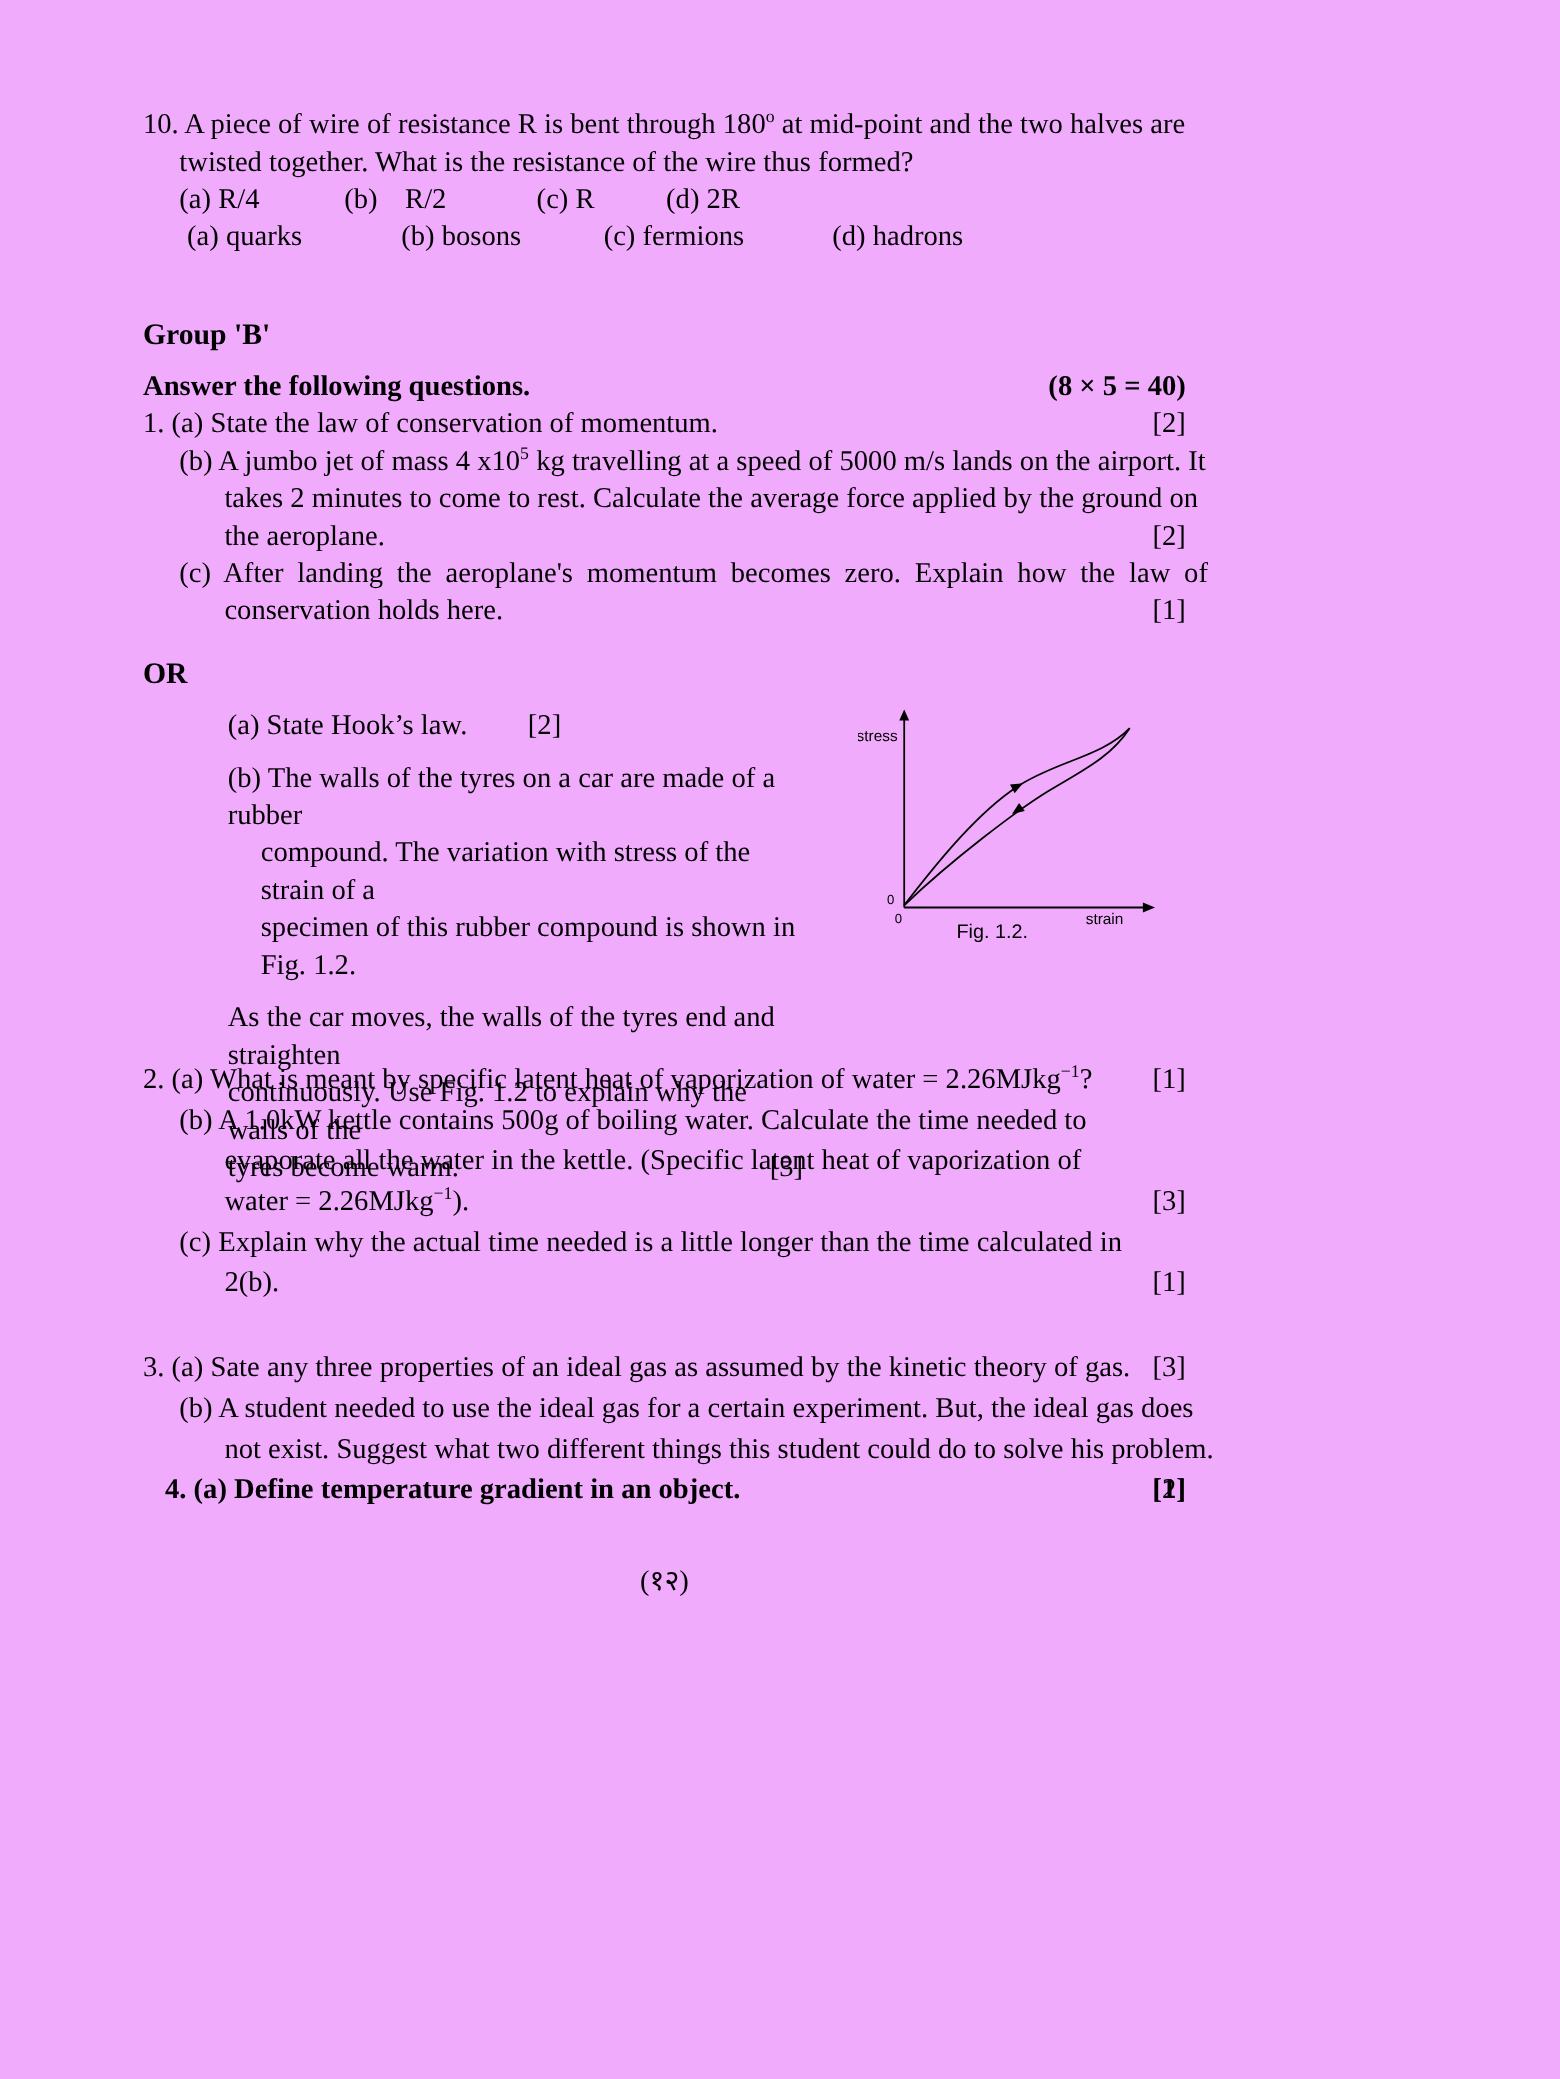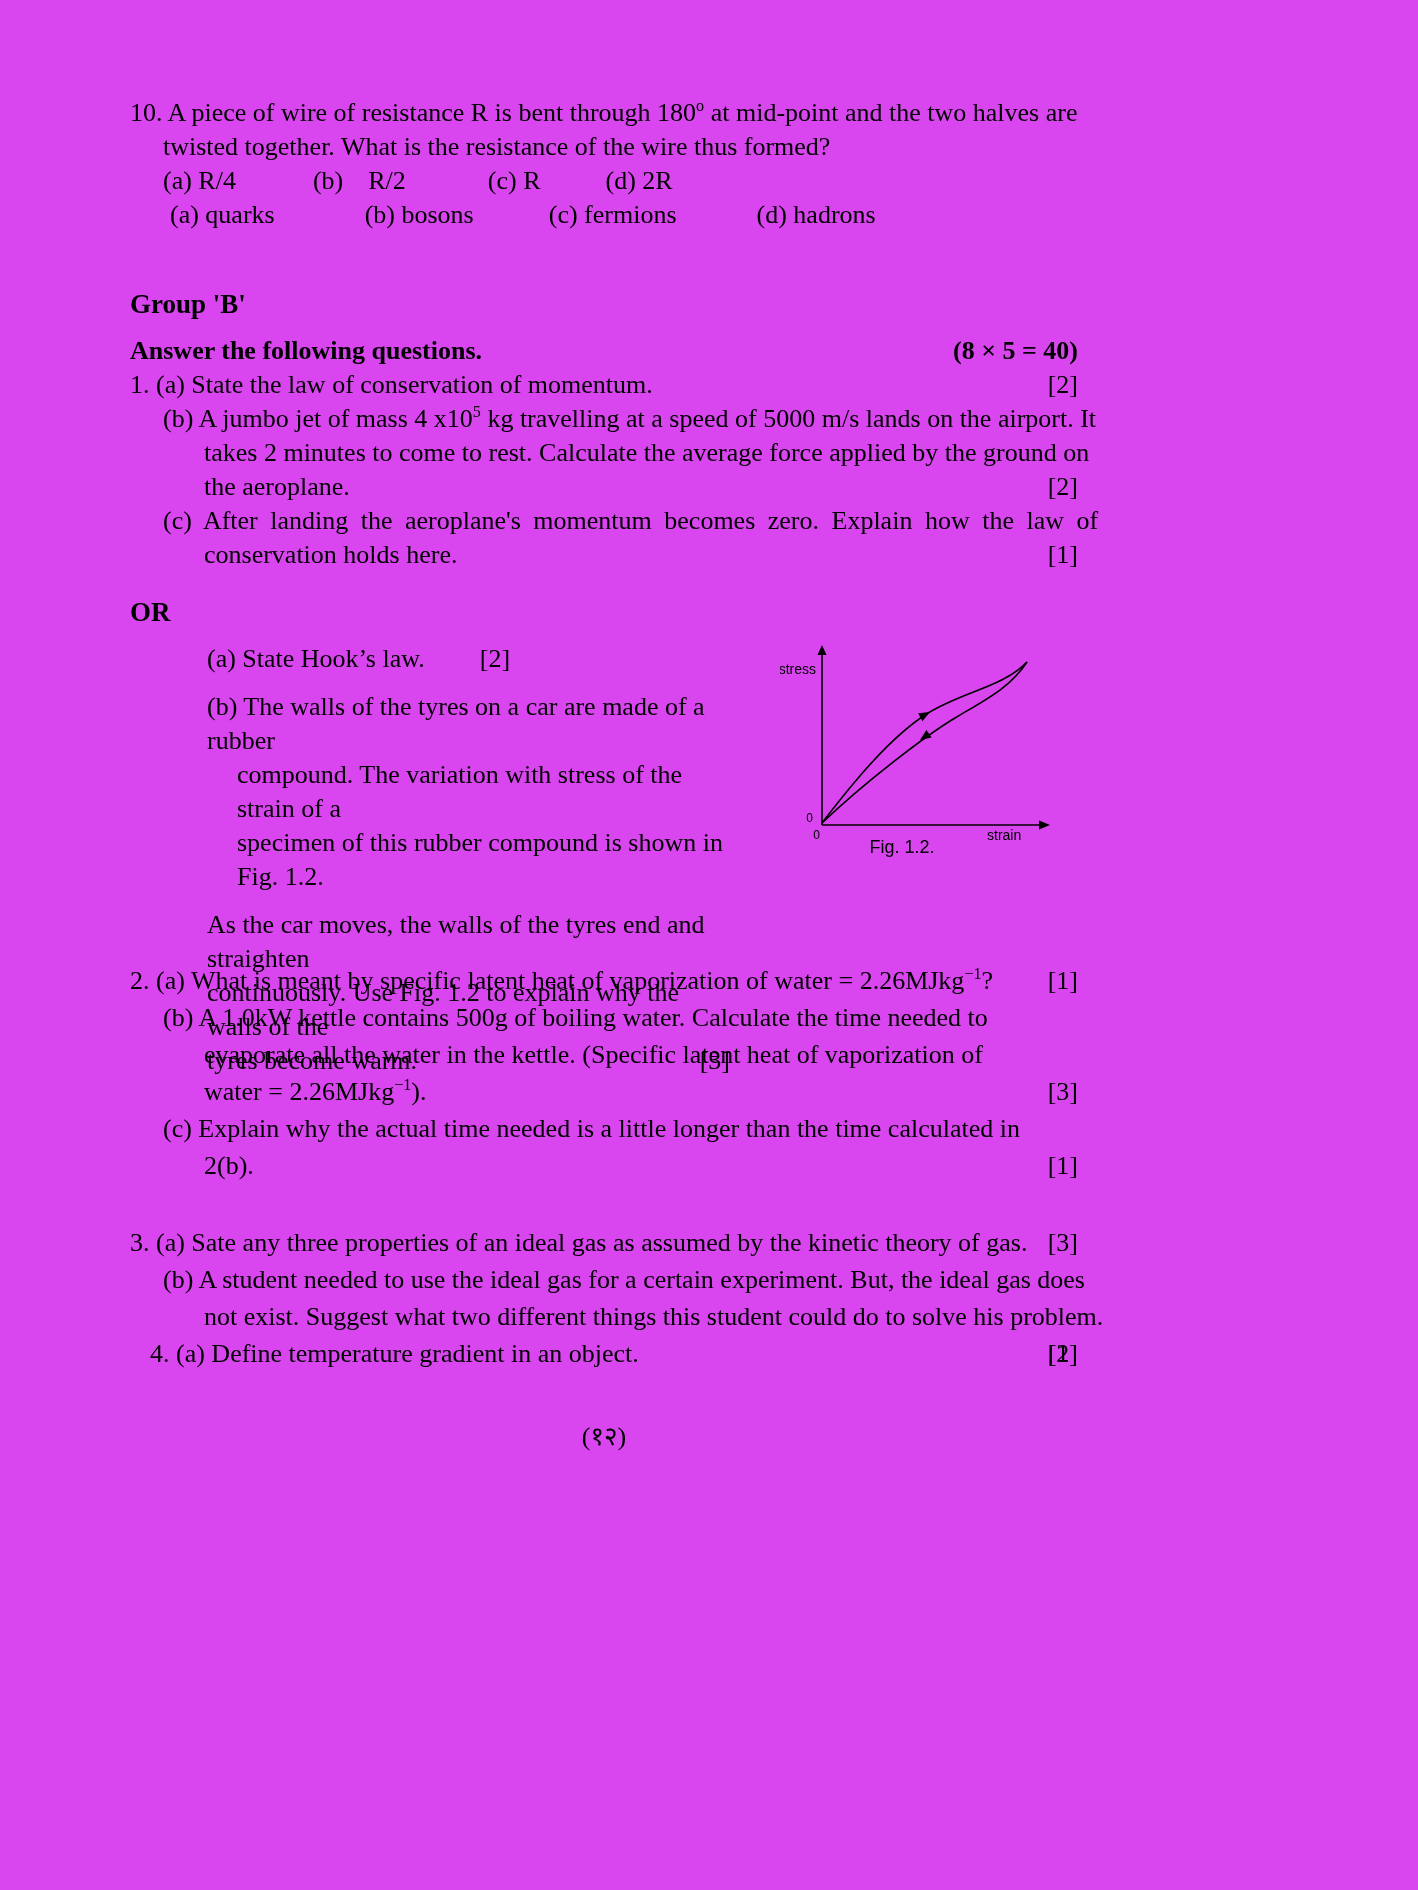--- a/index.html
+++ b/index.html
@@ -1,29 +1,29 @@
 <!DOCTYPE html>
 <html><head>
 <meta charset="utf-8">
 <style>
   html,body{margin:0;padding:0;background:#ffffff;}
   .page{
     position:relative;
     width:1418px;height:1890px;
-    background:#d946ef;
+    background:#f0abfc;
     font-family:"Liberation Serif","DejaVu Serif",serif;
     font-size:26px;color:#000;
     overflow:hidden;
   }
   .content{position:absolute;left:130px;top:96px;width:948px;}
   .line{position:relative;line-height:34px;white-space:nowrap;}
   .mark{position:absolute;right:0;top:0;}
   .ind1{padding-left:33px;}
   .ind2{padding-left:74px;}
-  .ind0b{padding-left:20px;}
+  .ind0b{padding-left:20px;font-weight:bold;}
   .bold{font-weight:bold;}
   .center{}
   sup{font-size:0.62em;line-height:0;vertical-align:super;}
   .heading{margin-top:52px;line-height:40px;font-size:27px;}
   .answer-line{margin-top:10px;display:flex;justify-content:space-between;line-height:34px;}
   .or-heading{margin-top:20px;line-height:40px;font-size:27px;}
   .just{word-spacing:6px;}
   
   .opts{display:flex;}
   .o10a{margin-left:33px;}.o10b{margin-left:77px;}.o10c{margin-left:25px;}

